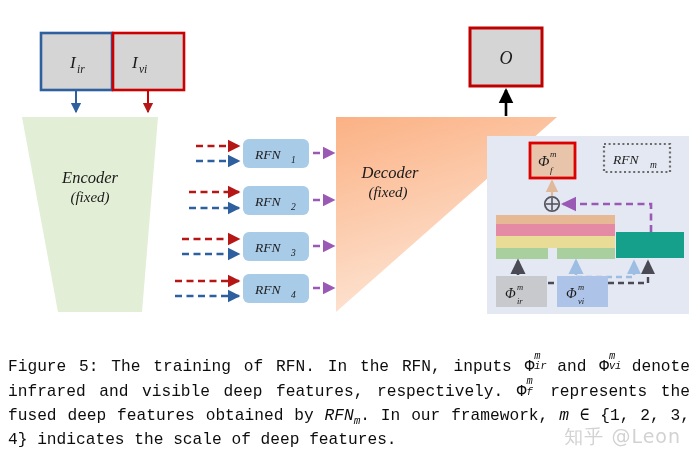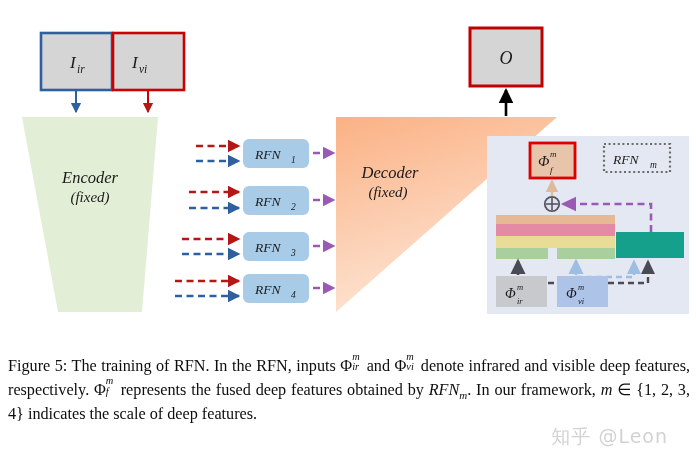--- a/index.html
+++ b/index.html
@@ -12,34 +12,34 @@
   svg#diagram{position:absolute;left:0;top:0;}
 
   .box-label{
     font-family:"Liberation Serif", serif;
     font-style:italic;
     fill:#1a1a1a;
   }
   .caption{
     position:absolute;
     left:8px; top:355px; width:682px;
-    font-family:Liberation Serif, serif;
+    font-family:Liberation Mono, monospace;
     font-size:16.2px;
     line-height:1.48;
     color:#0d0d0d;
     text-align:justify;
     text-justify:inter-word;
   }
   .caption i{font-style:italic;}
   .cap-sub{font-size:0.68em;vertical-align:-0.32em;font-style:italic;}
   .stack{display:inline-block;position:relative;width:0.62em;height:1em;vertical-align:baseline;}
   .stack .su{position:absolute;left:0;top:-0.62em;font-size:0.64em;font-style:italic;}
   .stack .sd{position:absolute;left:0;top:0.42em;font-size:0.64em;font-style:italic;}
   .watermark{
-    position:absolute;right:28px;top:424px;
+    position:absolute;right:15px;top:424px;
     font-family:"DejaVu Sans", sans-serif;
     font-size:19px;color:#d2d2d2;letter-spacing:1px;
     user-select:none;
     text-align:center;
   }
 </style>
 </head>
 <body>
 
 <div id="figure-wrap">

